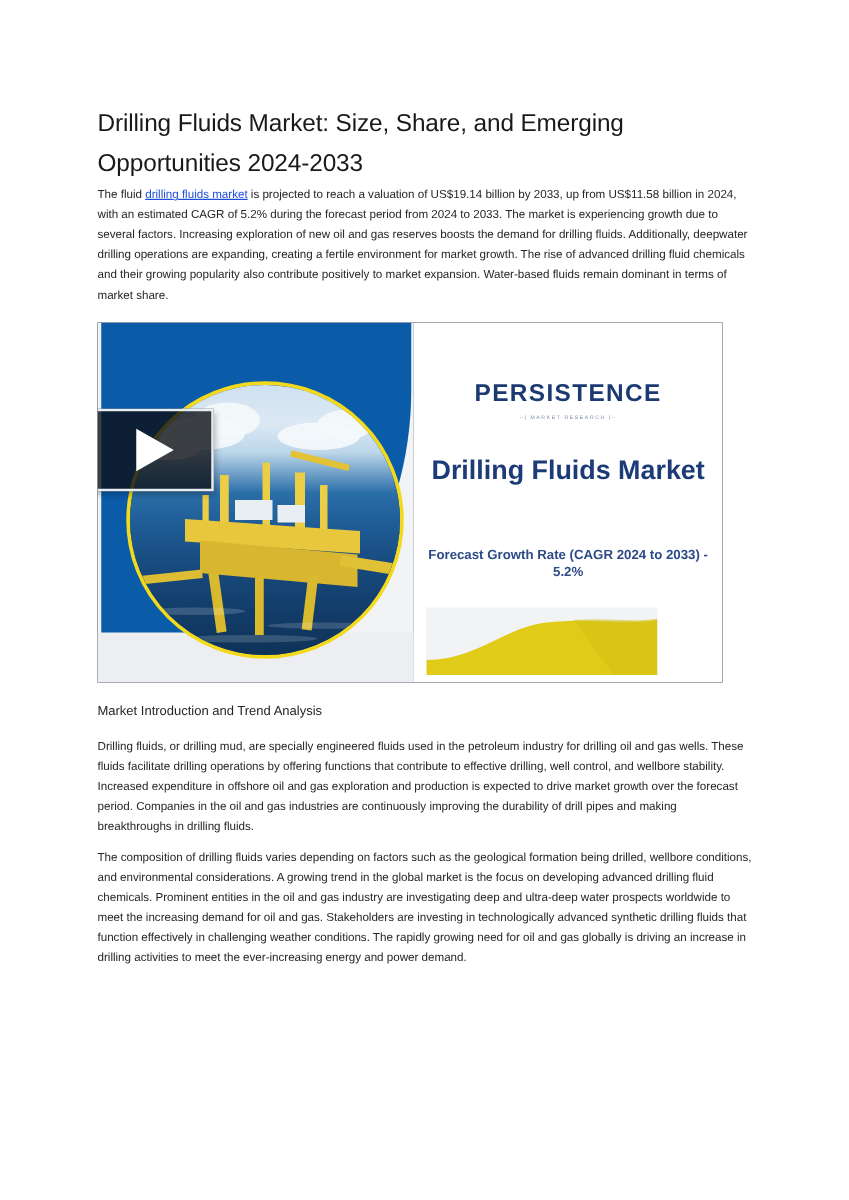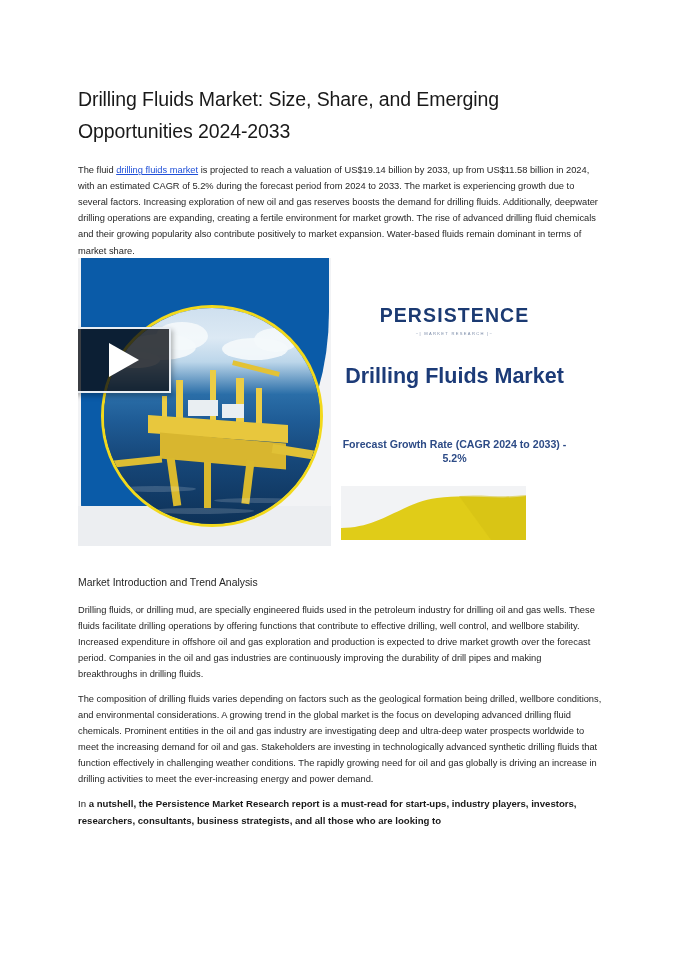--- a/index.html
+++ b/index.html
@@ -31,21 +31,21 @@
     width: 524px;
   }
 
   
   .doc-title {
     font-size: 19.5px;
     font-weight: 400;
     line-height: 1.62;
     color: #191919;
     letter-spacing: -0.1px;
-    margin: 0 0 15px 0;
+    margin: 0 0 0 0;
   }
 
   
   .body-para {
     font-size: 9.3px;
     line-height: 1.73;
     color: #262626;
     margin: 0 0 9px 0;
     text-align: left;
     letter-spacing: -0.01px;
@@ -53,21 +53,21 @@
 
   .inline-link {
     color: #1f4fd8;
     text-decoration: underline;
   }
 
   .section-heading {
     font-size: 10.4px;
     font-weight: 400;
     color: #262626;
-    margin: 14px 0 11px 0;
+    margin: 1px 0 11px 0;
     line-height: 1.4;
   }
 
   .bold-para {
     font-size: 9.6px;
     line-height: 1.72;
     color: #191919;
     margin: 0;
   }
   .bold-para b { font-weight: 700; }
@@ -386,18 +386,15 @@
   </div>
 
   <div class="content" style="top:562px;">
 
     <p class="section-heading">Market Introduction and Trend Analysis</p>
 
     <p class="body-para">Drilling fluids, or drilling mud, are specially engineered fluids used in the petroleum industry for drilling oil and gas wells. These fluids facilitate drilling operations by offering functions that contribute to effective drilling, well control, and wellbore stability. Increased expenditure in offshore oil and gas exploration and production is expected to drive market growth over the forecast period. Companies in the oil and gas industries are continuously improving the durability of drill pipes and making breakthroughs in drilling fluids.</p>
 
     <p class="body-para">The composition of drilling fluids varies depending on factors such as the geological formation being drilled, wellbore conditions, and environmental considerations. A growing trend in the global market is the focus on developing advanced drilling fluid chemicals. Prominent entities in the oil and gas industry are investigating deep and ultra-deep water prospects worldwide to meet the increasing demand for oil and gas. Stakeholders are investing in technologically advanced synthetic drilling fluids that function effectively in challenging weather conditions. The rapidly growing need for oil and gas globally is driving an increase in drilling activities to meet the ever-increasing energy and power demand.</p>
 
-    <p class="bold-para">
-      <span>In </span><b>a nutshell, the Persistence Market Research report is a must-read for start-ups, industry players, investors, researchers, consultants, business strategists, and all those who are looking to</b>
-    </p>
   </div>
 
 </div>
 
 </body></html>

